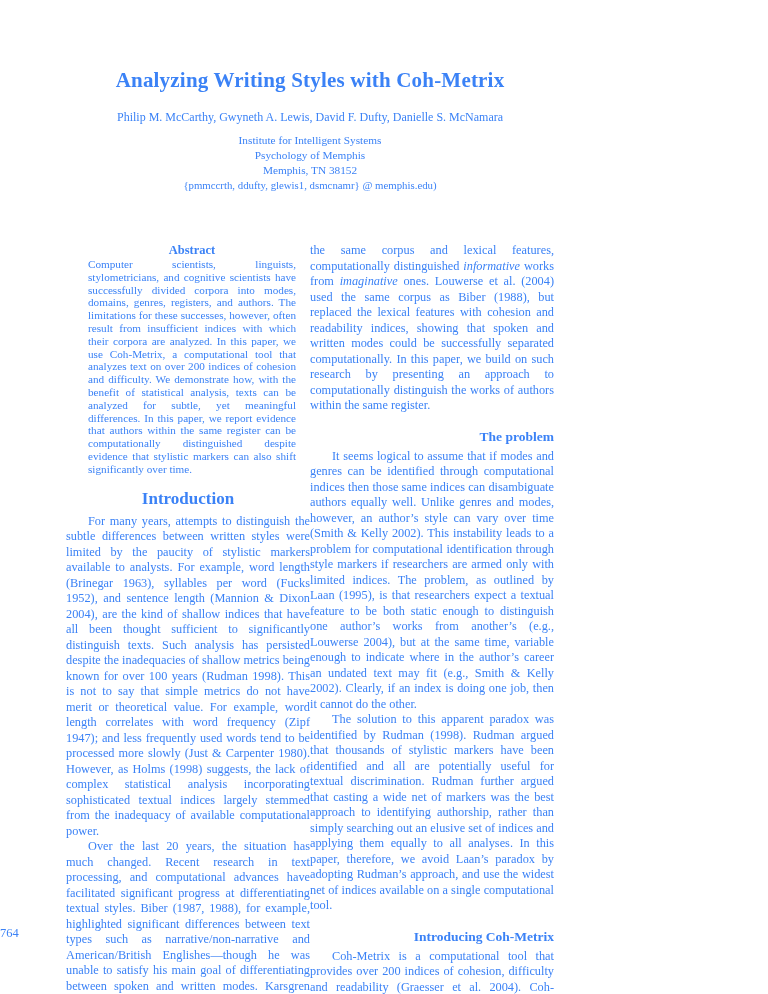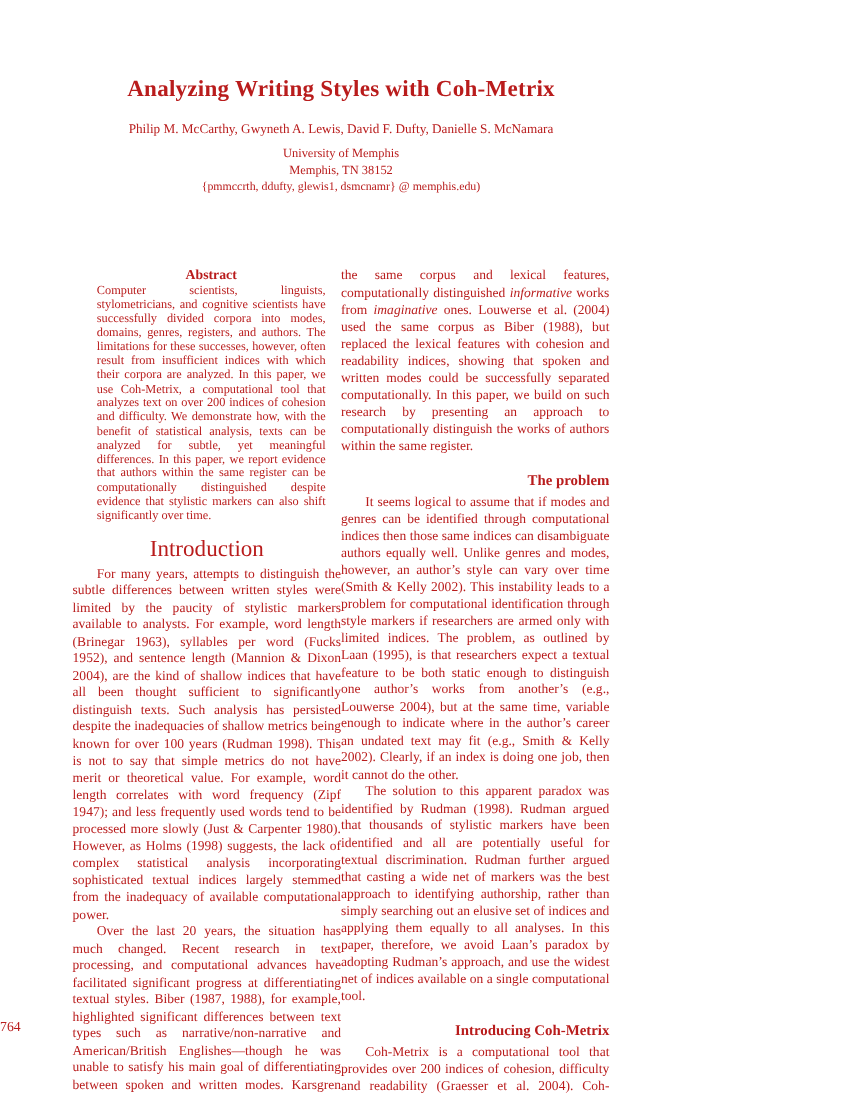--- a/index.html
+++ b/index.html
@@ -1,21 +1,21 @@
 <!DOCTYPE html>
 <html><head>
 <meta charset="utf-8">
 <style>
   html, body { margin: 0; padding: 0; background: #ffffff; }
   .page {
     position: relative;
     width: 620px;
     height: 994px;
     background: #ffffff;
-    color: #b91c1c;
+    color: #3b82f6;
     font-family: "Liberation Serif", "DejaVu Serif", serif;
     overflow: hidden;
   }
   .header { padding-top: 68px; text-align: center; }
   .title {
     font-size: 21px;
     font-weight: bold;
     line-height: 24px;
     letter-spacing: 0.2px;
   }
@@ -46,22 +46,22 @@
   }
   .abstract-body {
     font-size: 11.2px;
     line-height: 12.8px;
     text-align: justify;
     margin: 0 14px 12px 22px;
   }
 
   .section-heading {
     text-align: center;
-    font-weight: normal;
-    font-size: 21px;
+    font-weight: bold;
+    font-size: 17px;
     line-height: 19px;
     margin: 13px 0 6px 0;
   }
   .sub-heading {
     text-align: right;
     font-weight: bold;
     font-size: 13.5px;
     line-height: 17px;
     margin: 14px 0 4px 0;
   }
@@ -85,21 +85,22 @@
 </style>
 </head>
 <body>
 
 <div class="page">
 
   <div class="header">
     <div class="title">Analyzing Writing Styles with Coh-Metrix</div>
     <div class="authors">Philip M. McCarthy, Gwyneth A. Lewis, David F. Dufty, Danielle S. McNamara</div>
     <div class="affiliation">
-      <div class="affil-line">University of Memphis</div>
+      <div class="affil-line">Institute for Intelligent Systems</div>
+      <div class="affil-line">Psychology of Memphis</div>
       <div class="affil-line">Memphis, TN 38152</div>
       <div class="email-line">{pmmccrth, ddufty,  glewis1, dsmcnamr} @ memphis.edu)</div>
     </div>
   </div>
 
   <div class="columns">
 
     <div class="col">
       <div class="abstract-heading">Abstract</div>
       <p class="abstract-body">Computer scientists, linguists, stylometricians, and cognitive scientists have successfully divided corpora into modes, domains, genres, registers, and authors. The limitations for these successes, however, often result from insufficient indices with which their corpora are analyzed. In this paper, we use Coh-Metrix, a computational tool that analyzes text on over 200 indices of cohesion and difficulty. We demonstrate how, with the benefit of statistical analysis, texts can be analyzed for subtle, yet meaningful differences. In this paper, we report evidence that authors within the same register can be computationally distinguished despite evidence that stylistic markers can also shift significantly over time.</p>

